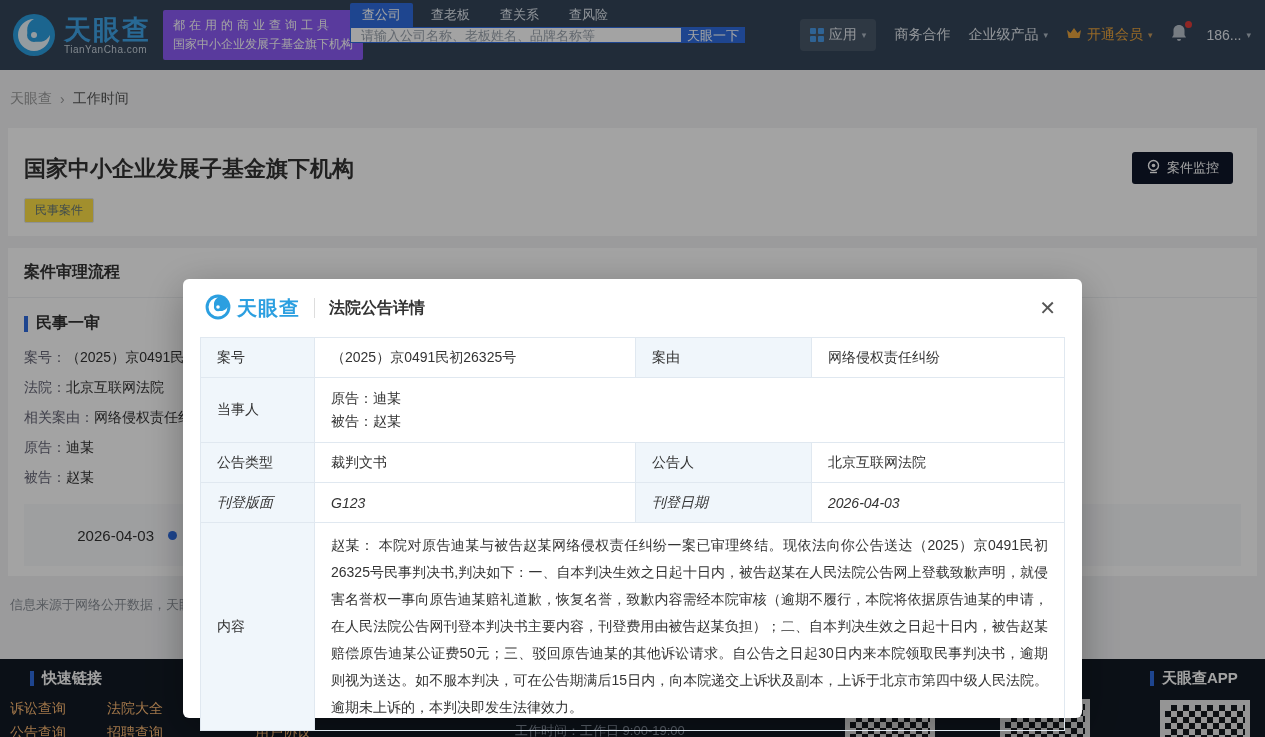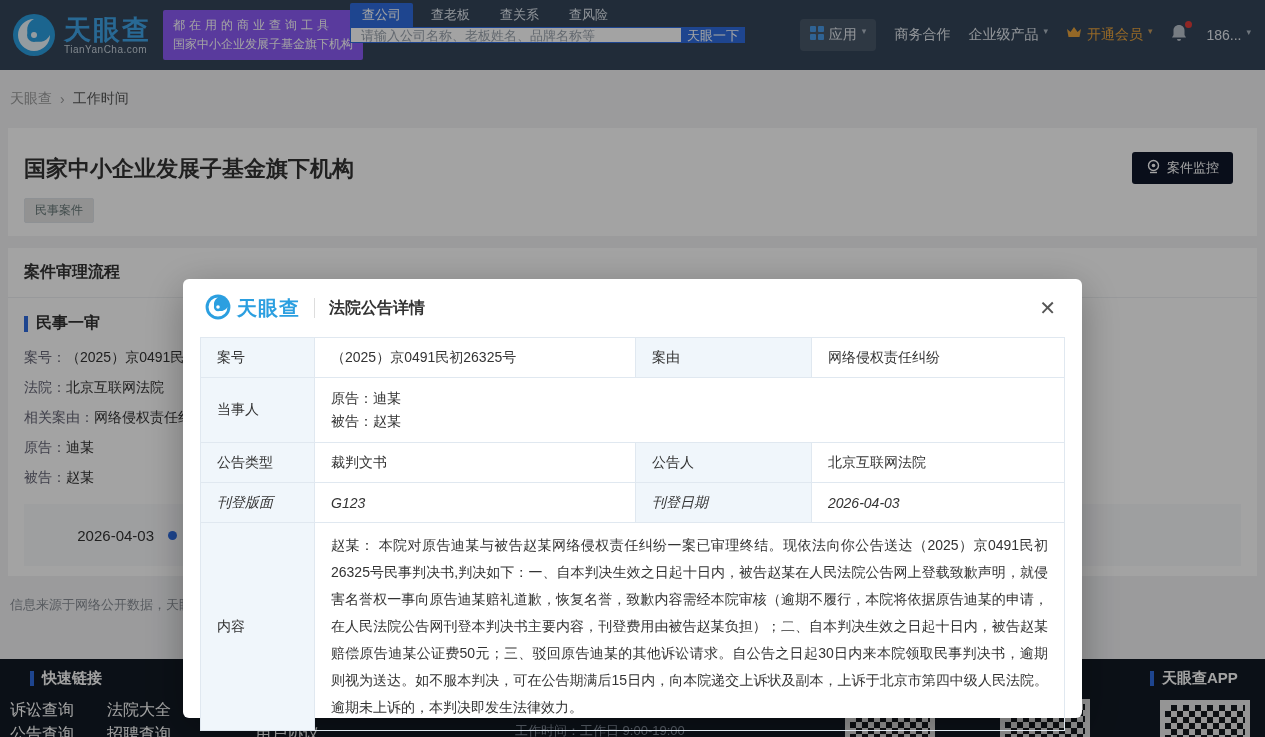--- a/index.html
+++ b/index.html
@@ -21,59 +21,59 @@
   .search-area { position:absolute; left:350px; top:4px; width:395px; }
   .search-tabs { display:flex; gap:6px; height:23px; align-items:flex-end; }
   .search-tab { color:#dfe6ee; font-size:13px; padding:3px 12px; cursor:pointer; }
   .search-tab.active { background:#2f6de0; color:#fff; border-radius:2px 2px 0 0;font-family:Liberation Mono, monospace; }
   .search-row { display:flex; height:16px; }
   .search-input { flex:1; border:1px solid #2f6de0; border-right:none; background:#fff; padding:0 10px; font-size:13px; outline:none; color:#333; font-family:inherit; }
   .search-input::placeholder { color:#9aa3ad; }
   .search-btn { width:64px; background:#2f6de0; color:#fff; border:none; font-size:13px; cursor:pointer; font-family:inherit; }
 
   .nav-right { position:absolute; right:14px; top:0; height:70px; display:flex; align-items:center; gap:18px; color:#e5eaf0; font-size:14px; }
-  .nav-item { display:flex; align-items:flex-start; gap:5px; cursor:pointer; white-space:nowrap; }
+  .nav-item { display:flex; align-items:center; gap:5px; cursor:pointer; white-space:nowrap; }
   .nav-app { background:rgba(255,255,255,.10); padding:7px 10px; border-radius:4px; }
   .caret { font-size:9px; color:#aeb9c4; }
   .vip { color:#e8a33d; }
   .vip .caret { color:#c59a5e; }
   .grid-icon { display:grid; grid-template-columns:6px 6px; grid-template-rows:6px 6px; gap:2px; }
   .grid-icon span { background:#4a9be8; border-radius:1px; }
   .bell-wrap { position:relative; }
   .bell-dot { position:absolute; top:-3px; right:-4px; width:7px; height:7px; background:#e23c39; border-radius:50%; }
 
   
   .breadcrumb { height:58px; display:flex; align-items:center; padding:0 10px; font-size:14px; color:#999; gap:8px; }
   .breadcrumb .current { color:#555; }
 
   
   .title-card { margin:0 8px; background:#fff; height:108px; padding:26px 16px 0; position:relative; }
   .case-title { font-size:22px; font-weight:bold; color:#333; }
-  .case-badge { display:inline-block; margin-top:14px; font-size:12px; color:#677; background:#e5e5e5; border:1px solid #dfe3e8; border-radius:2px; padding:3px 10px; }
+  .case-badge { display:inline-block; margin-top:14px; font-size:12px; color:#677; background:#fde047; border:1px solid #dfe3e8; border-radius:2px; padding:3px 10px; }
   .monitor-btn { position:absolute; right:24px; top:24px; background:#0f172a; color:#fff; border:none; border-radius:3px; font-size:13px; padding:7px 14px; display:flex; align-items:center; gap:6px; cursor:pointer; font-family:inherit; }
 
   
   .flow-card { margin:12px 8px 0; background:#fff; height:328px; overflow:hidden; }
   .flow-header { padding:14px 16px; font-size:16px; font-weight:bold; border-bottom:1px solid #eef0f2; }
   .stage { display:flex; align-items:center; gap:8px; margin:15px 16px 8px; }
   .stage-bar { width:4px; height:16px; background:#2f6de0; }
   .stage-title { font-size:16px; font-weight:bold; }
   .field { margin:0 16px; line-height:30px; font-size:14px; white-space:nowrap; }
   .field .lbl { color:#667; }
   .timeline-row { margin:12px 16px 0; height:62px; background:#f8f9fb; display:flex; align-items:center; }
   .timeline-date { width:130px; text-align:right; font-size:15px; color:#333; }
   .timeline-dot { width:9px; height:9px; border-radius:50%; background:#2f6de0; margin-left:14px; }
 
   .disclaimer { margin:20px 10px; font-size:13px; color:#8a8f96; }
 
   
   .footer { position:absolute; left:0; bottom:0; width:100%; height:78px; background:#121a24; }
   .f-title { position:absolute; display:flex; align-items:center; gap:8px; color:#fff; font-size:15px; font-weight:bold; }
   .f-bar { width:4px; height:15px; background:#2f6de0; }
-  .f-link { position:absolute; color:#ffffff; font-size:16px; cursor:pointer; }
+  .f-link { position:absolute; color:#fdba74; font-size:14px; cursor:pointer; }
   .f-text { position:absolute; color:#8a95a3; font-size:13px; }
   .qr { position:absolute; width:90px; height:90px; background:
         repeating-conic-gradient(#15191e 0% 25%, #e9e9e9 0% 50%);
         background-size:12px 12px; border:5px solid #e9e9e9; }
 
   
   .dim { position:fixed; inset:0; background:rgba(0,0,0,.36); z-index:40; }
   .modal { position:fixed; left:183px; top:279px; width:899px; height:439px; background:#fff; border-radius:6px; box-shadow:0 10px 40px rgba(0,0,0,.3); z-index:50; }
   .modal-head { height:58px; display:flex; align-items:center; padding:0 22px; }
   .m-logo { display:flex; align-items:center; gap:6px; }

